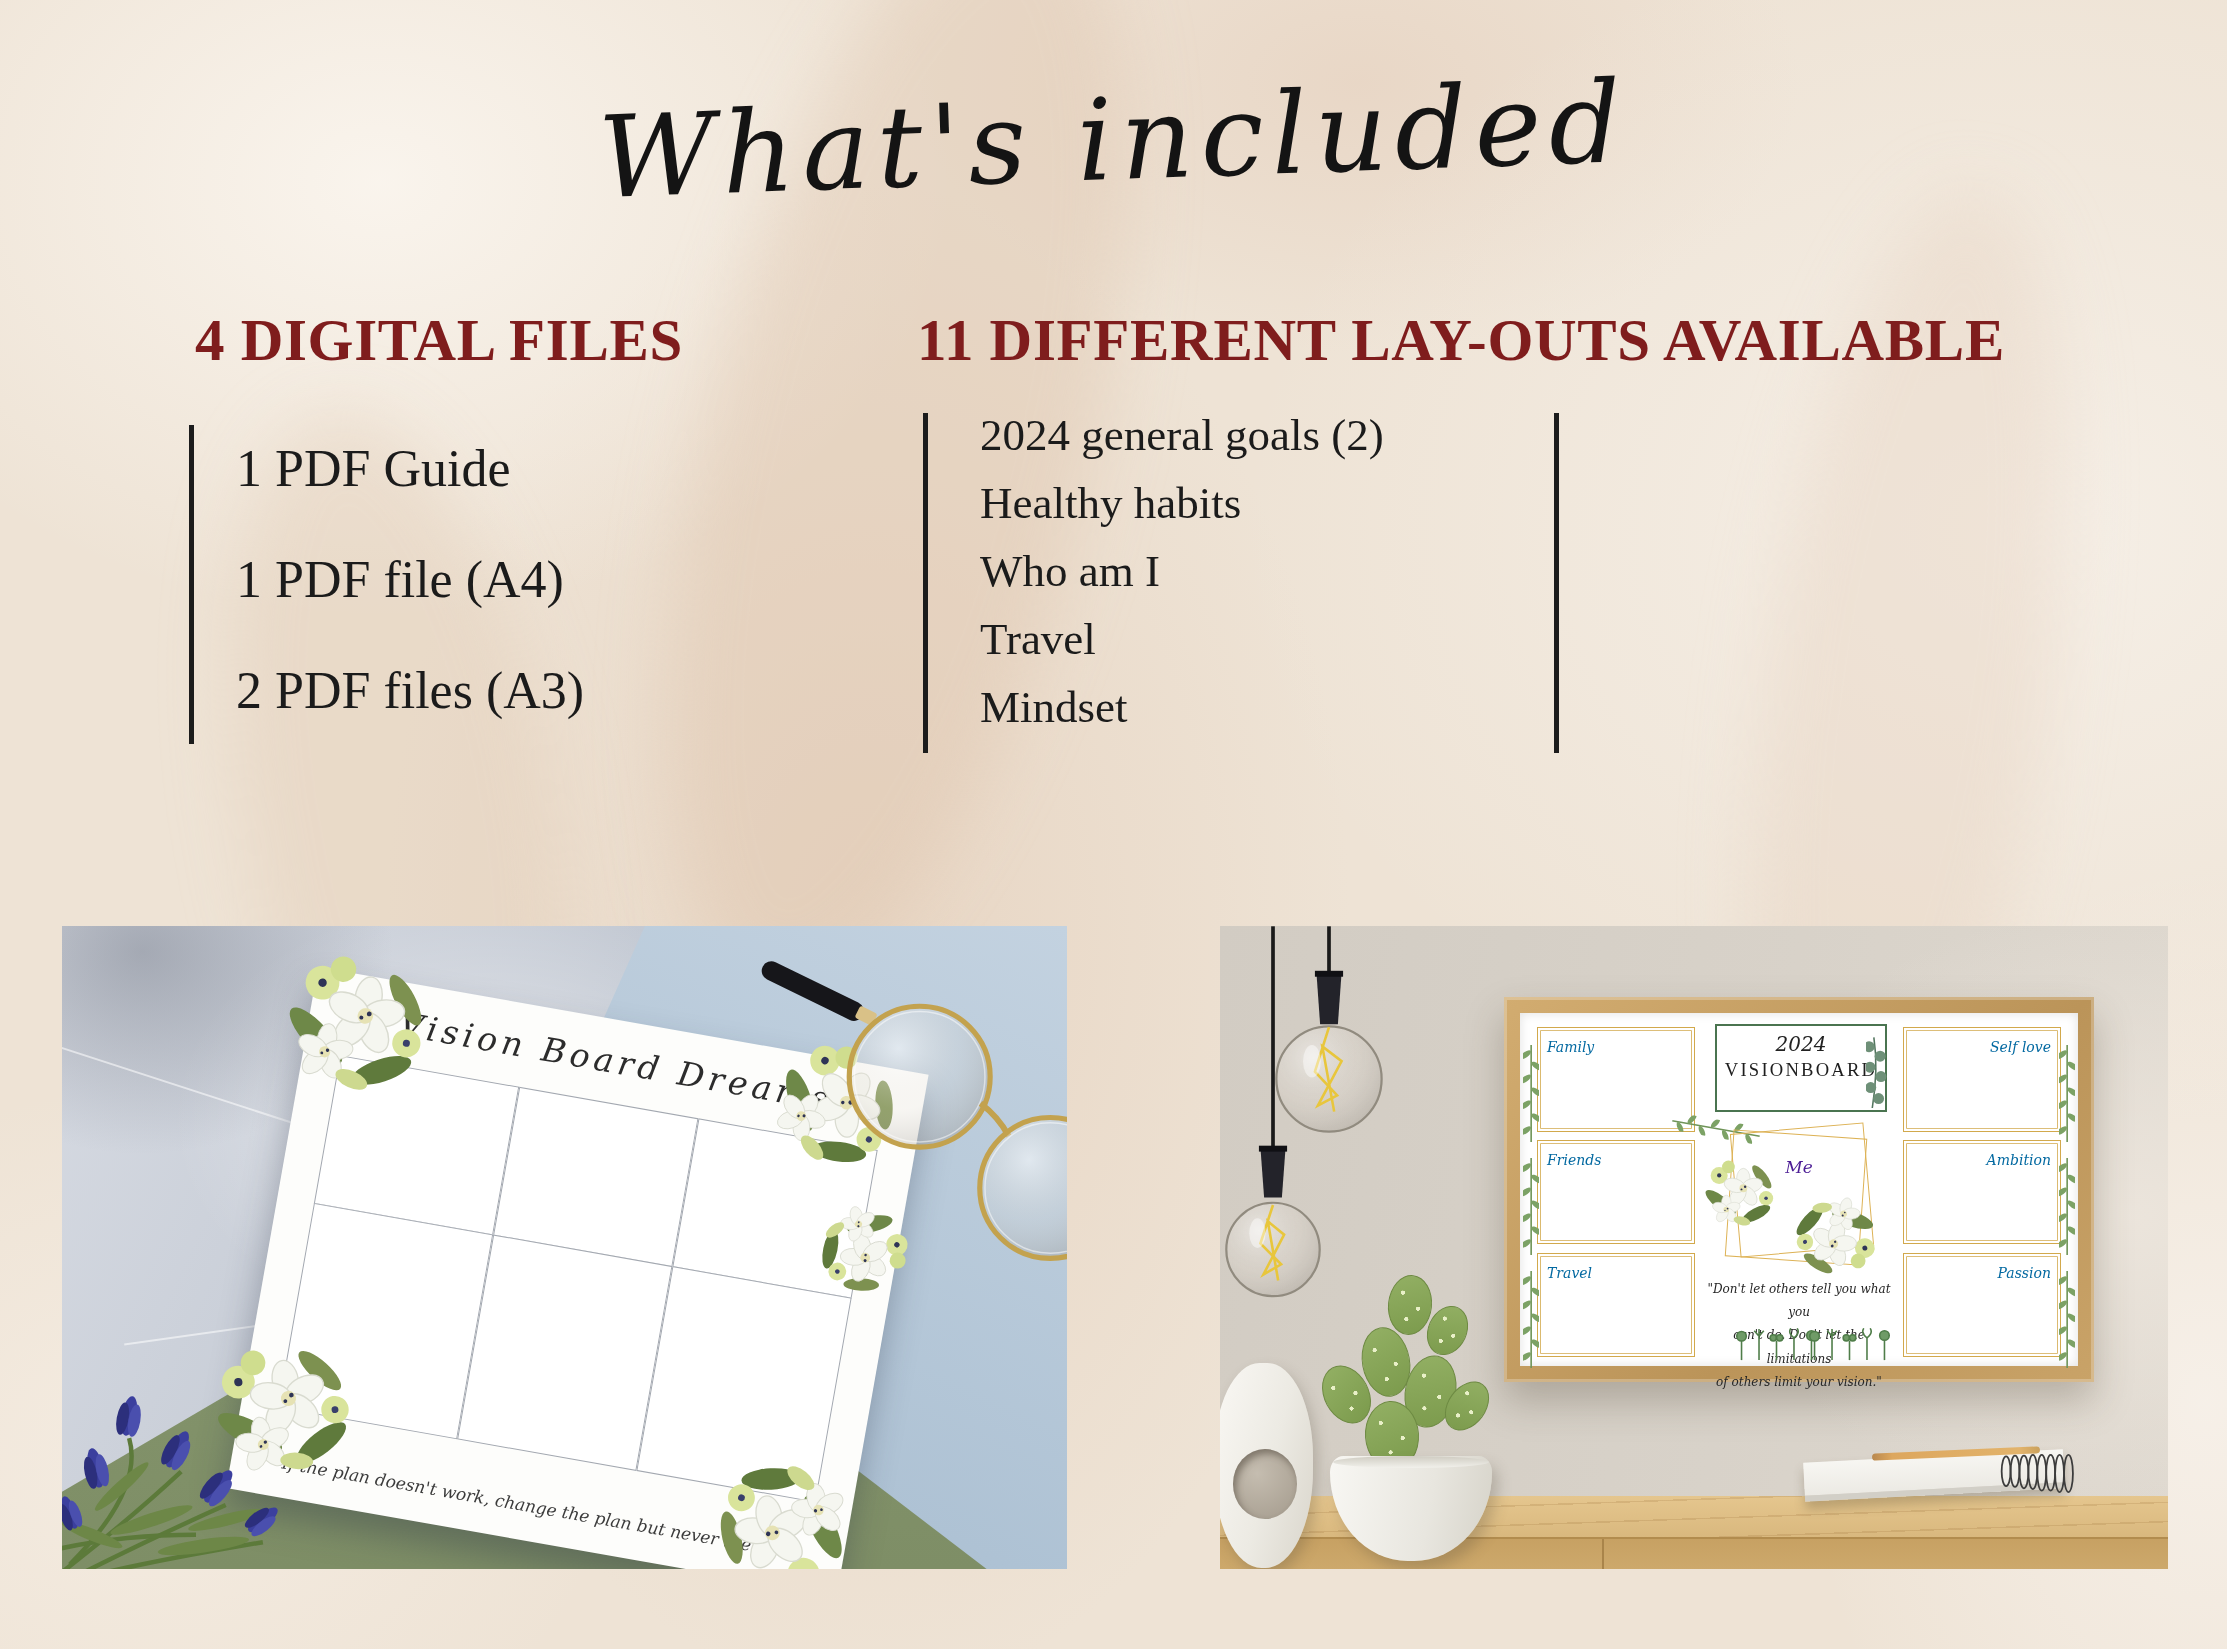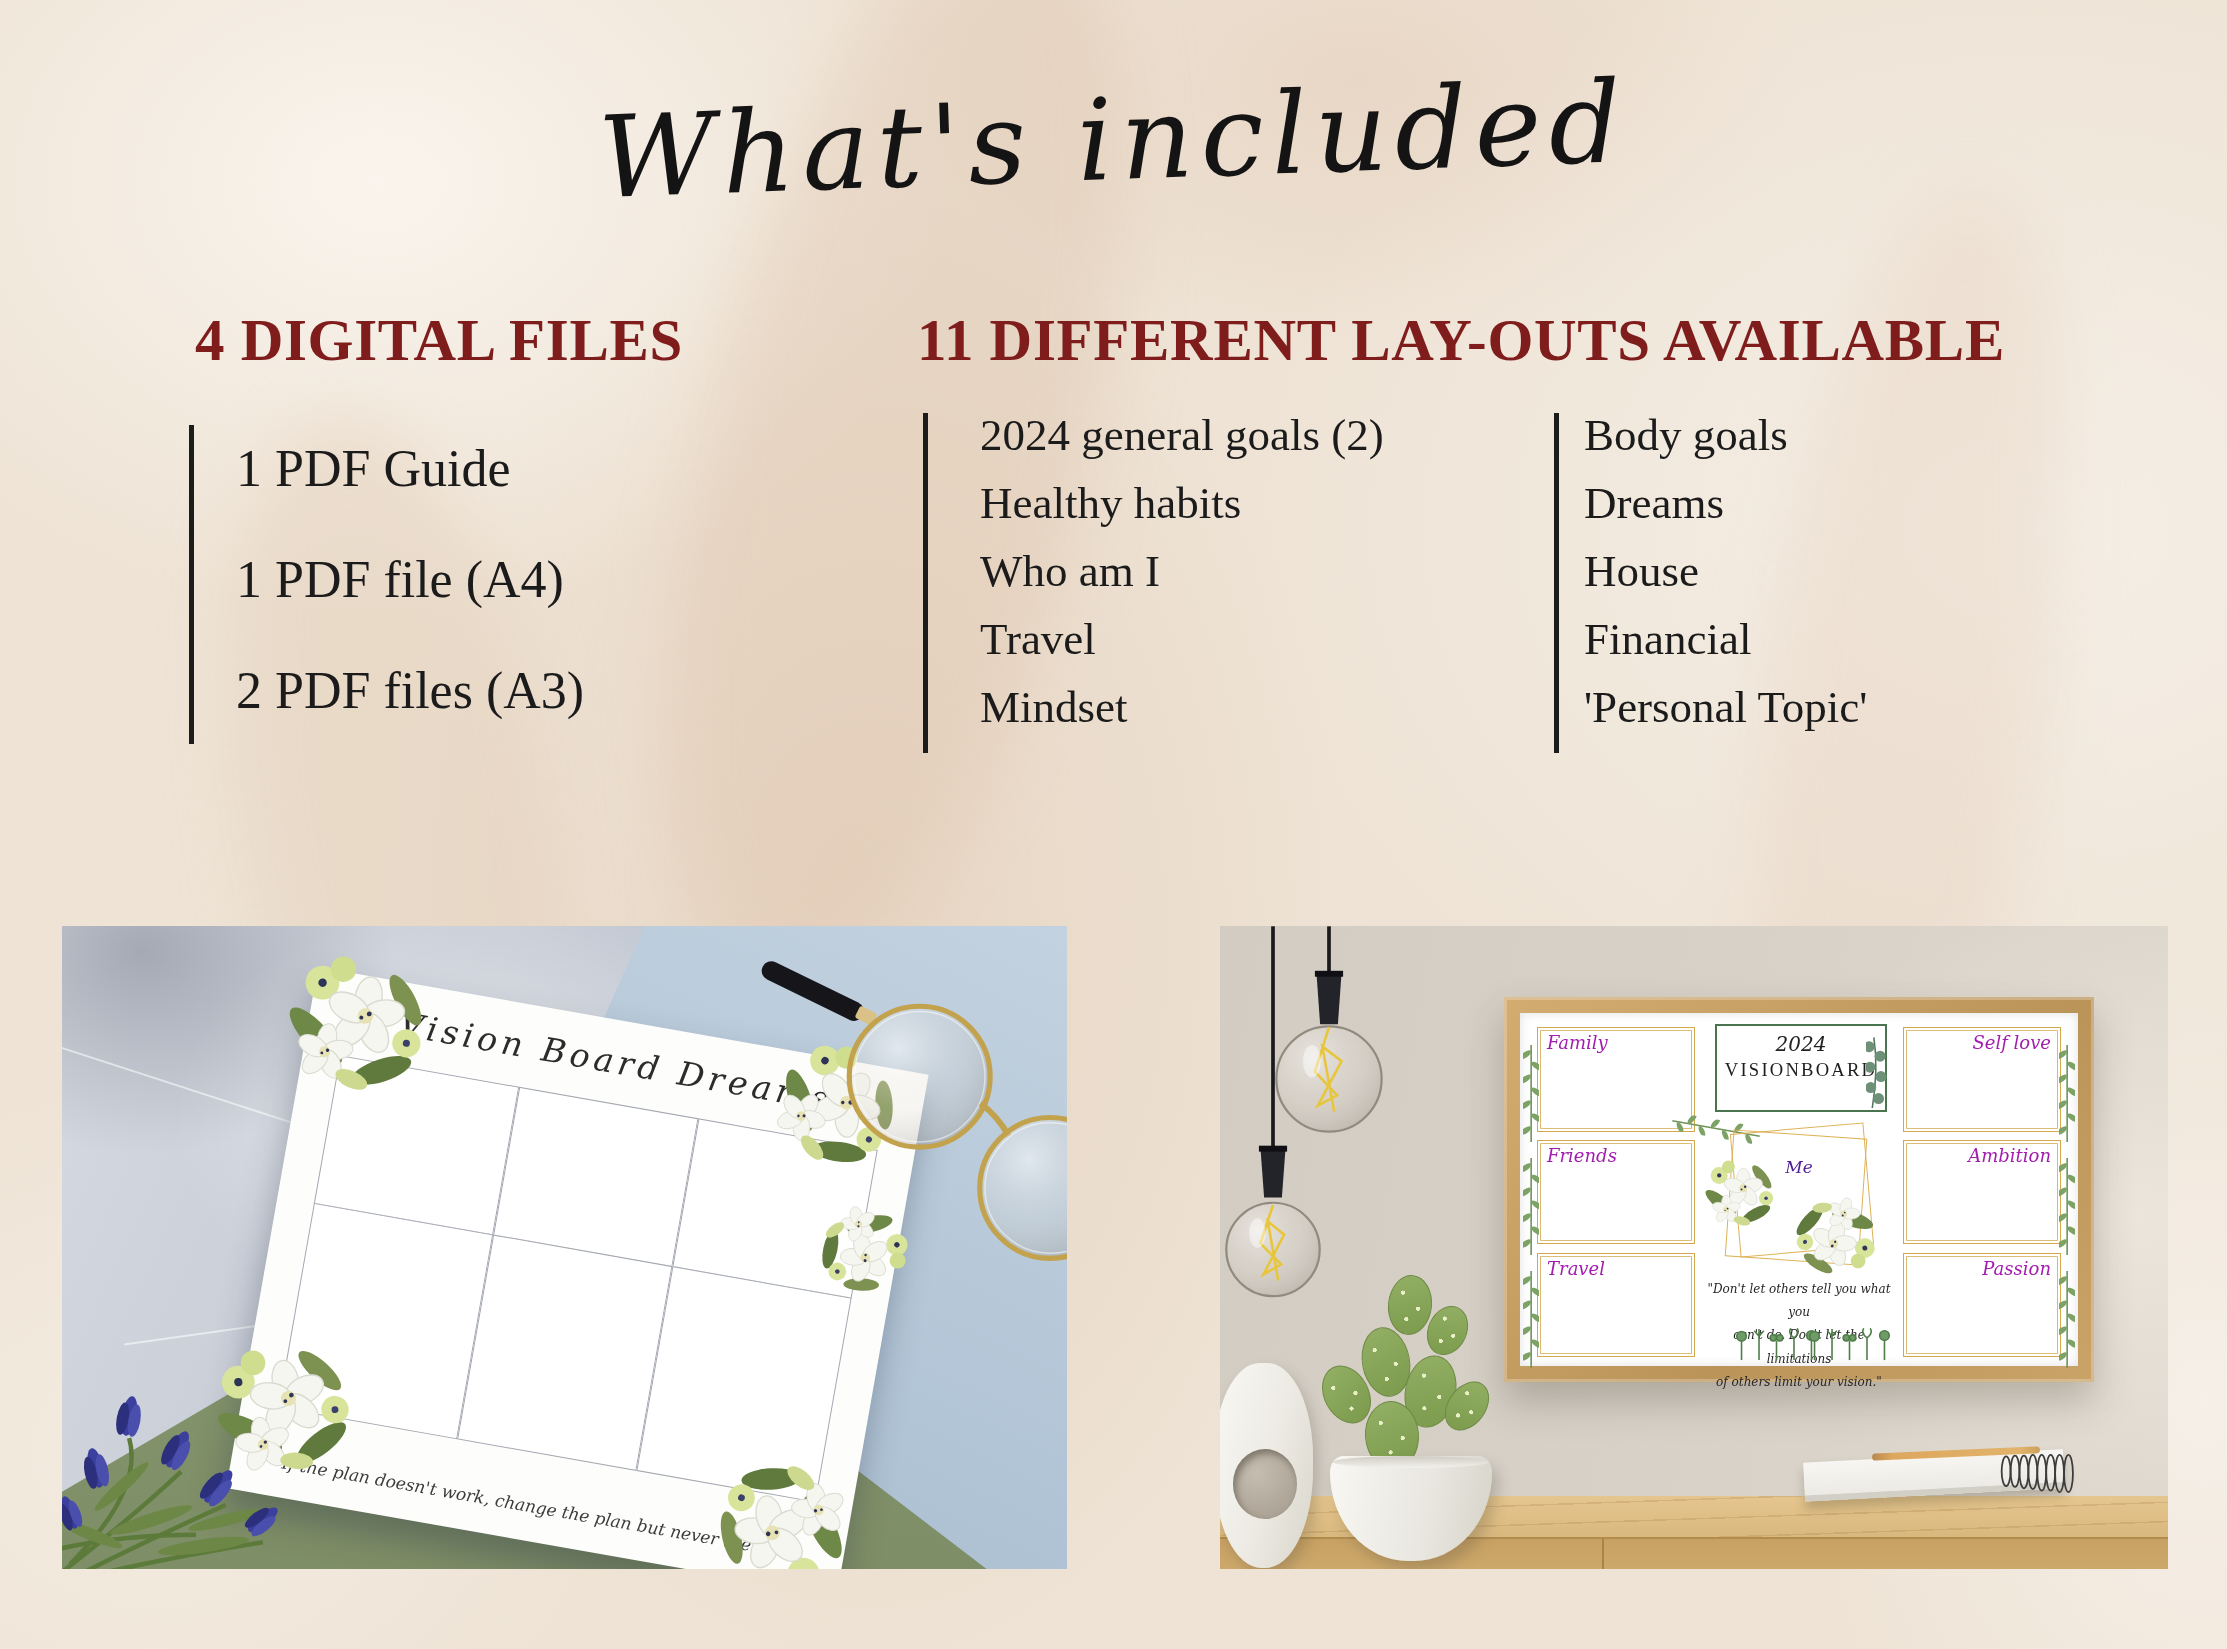--- a/index.html
+++ b/index.html
@@ -76,22 +76,22 @@
     background:repeating-linear-gradient(178deg, rgba(152,108,52,.20) 0 1.5px, rgba(0,0,0,0) 1.5px 19.3px),
     linear-gradient(180deg,#e5c68e,#d9b87e);}
   .table-front{position:absolute;left:0;right:0;top:611px;height:32px;
     background:linear-gradient(180deg,#c7a163,#cda96c);border-top:2.2px solid #b28c4e;}
   .drawer-line{position:absolute;left:382px;top:613px;width:2.2px;height:30px;background:#a9844a;}
   .frame{position:absolute;left:284px;top:71px;width:590px;height:385px;
     background:linear-gradient(135deg,#d2ac70,#bb9459 60%,#c9a368);
     box-shadow:0 19.3px 36px rgba(70,58,38,.28), inset 0 0 0 3px rgba(255,255,255,.25);}
   .poster{position:absolute;inset:16.3px;background:#fff;box-shadow:inset 0 0 10.4px rgba(0,0,0,.12);}
   .pbox{position:absolute;border:1.5px solid #d2a94c;box-shadow:inset 0 0 0 2.2px #fff, inset 0 0 0 3px #d2a94c;background:#fff;}
-  .plabel{position:absolute;top:4px;font-family:"DejaVu Serif",serif;font-style:italic;
-    font-size:18px;color:#a21caf;}
+  .plabel{position:absolute;top:11px;font-family:"DejaVu Serif",serif;font-style:italic;
+    font-size:14px;color:#0369a1;}
   .plabel.ll{left:9px;} .plabel.lr{right:9px;}
   .greenbox{position:absolute;border:2.2px solid #4a7450;background:#fff;text-align:center;}
   .gyear{margin-top:6px;font-family:"DejaVu Serif",serif;font-style:italic;font-size:20px;color:#222;}
   .gtitle{margin-top:3px;font-size:18.6px;letter-spacing:2.2px;color:#1e1e1e;}
   .goldframe{position:absolute;border:1.5px solid #ddb255;}
   .me-label{position:absolute;left:0;right:0;top:26%;text-align:center;
     font-family:"DejaVu Serif",serif;font-style:italic;font-size:17px;color:#4c1d95;}
   .pquote{position:absolute;left:33%;right:33%;top:75%;text-align:center;
     font-family:"DejaVu Serif",serif;font-style:italic;font-size:12px;line-height:1.95;color:#262626;}
   .vine{position:absolute;}
@@ -218,27 +218,20 @@
   <div class="sec-heading h-layouts">11 DIFFERENT LAY-OUTS AVAILABLE</div>
   <div class="vbar bar-col1"></div>
   <div class="lay-col c1">
     <div class="li">2024 general goals (2)</div>
     <div class="li">Healthy habits</div>
     <div class="li">Who am I</div>
     <div class="li">Travel</div>
     <div class="li">Mindset</div>
   </div>
   <div class="vbar bar-col2"></div>
-  <div class="lay-col c2">
-    <div class="li">Body goals</div>
-    <div class="li">Dreams</div>
-    <div class="li">House</div>
-    <div class="li">Financial</div>
-    <div class="li">'Personal Topic'</div>
-  </div>
 
 
   <div class="photo photo-left">
     <div class="marble"></div>
     <div class="vein v1"></div>
     <div class="vein v2"></div>
     <div class="bluepaper"></div>
     <div class="greenpaper"></div>
 
     <div class="board">

